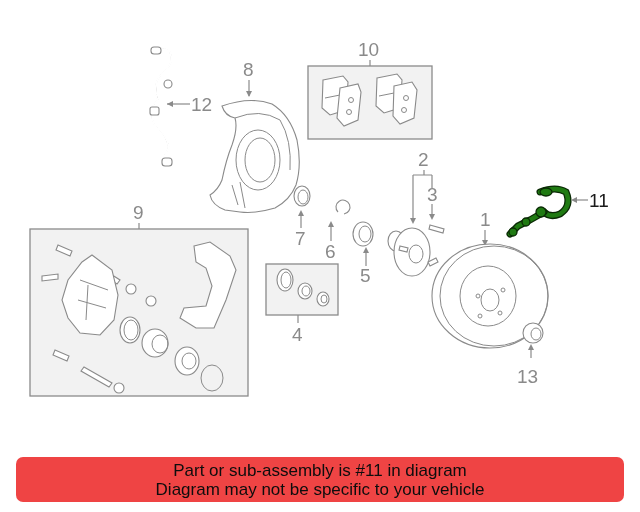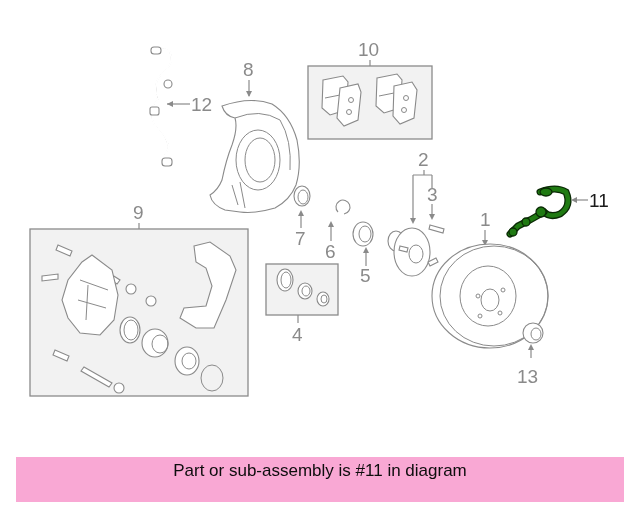--- a/index.html
+++ b/index.html
@@ -4,22 +4,22 @@
 <style>
   html,body{margin:0;padding:0;background:#ffffff;}
   body{width:640px;height:512px;position:relative;overflow:hidden;font-family:"Liberation Sans",sans-serif;}
   #diagram{position:absolute;left:0;top:0;width:640px;height:512px;}
   .lbl{font-family:"Liberation Sans",sans-serif;font-size:19px;fill:#8a8a8a;}
   .ln{stroke:#8a8a8a;stroke-width:1.2;fill:none;}
   .part{stroke:#8a8a8a;stroke-width:1.1;fill:#ffffff;}
   .partf{stroke:#8a8a8a;stroke-width:1;fill:none;}
   .box{stroke:#8a8a8a;stroke-width:1.3;fill:#f2f2f2;}
   .hl{stroke:#0a2a05;stroke-width:1.3;fill:#1f7a12;}
-  #banner{position:absolute;left:16px;top:457px;width:608px;height:45px;background:#f9a8d4;
-    color:#0d0d0d;text-align:center;font-size:17px;line-height:19px;padding-top:4px;box-sizing:border-box;}
+  #banner{position:absolute;left:16px;top:457px;width:608px;height:45px;background:#ef4444;
+    color:#0d0d0d;text-align:center;font-size:17px;line-height:19px;padding-top:4px;box-sizing:border-box;border-radius:7px;}
 </style>
 </head>
 <body>
 
 <svg id="diagram" viewBox="0 0 640 512" xmlns="http://www.w3.org/2000/svg">
 
   <g>
     <path class="partf" d="M158,50 q8,-6 12,2 q4,10 -4,18 q-10,8 -10,16 q-2,8 2,14 q-8,6 -6,14 q0,12 8,16 q6,6 8,14 q2,6 -4,10" stroke-width="4" stroke="#8a8a8a"></path>
     <path d="M158,50 q8,-6 12,2 q4,10 -4,18 q-10,8 -10,16 q-2,8 2,14 q-8,6 -6,14 q0,12 8,16 q6,6 8,14 q2,6 -4,10" stroke="#fff" stroke-width="2" fill="none"></path>
     <rect class="part" x="151" y="47" width="10" height="7" rx="3"></rect>
@@ -169,13 +169,14 @@
     <ellipse class="partf" cx="189" cy="361" rx="7" ry="8"></ellipse>
 
     <ellipse class="partf" cx="212" cy="378" rx="11" ry="13"></ellipse>
 
     <path class="part" d="M194,246 L210,242 L230,256 L236,270 L226,300 L214,328 L196,328 L180,318 L184,308 L206,306 L212,286 L206,268 L196,262 Z"></path>
   </g>
 </svg>
 
 <div id="banner">
   <div>Part or sub-assembly is #11 in diagram</div>
+  <div>Diagram may not be specific to your vehicle</div>
 </div>
 
 </body></html>

